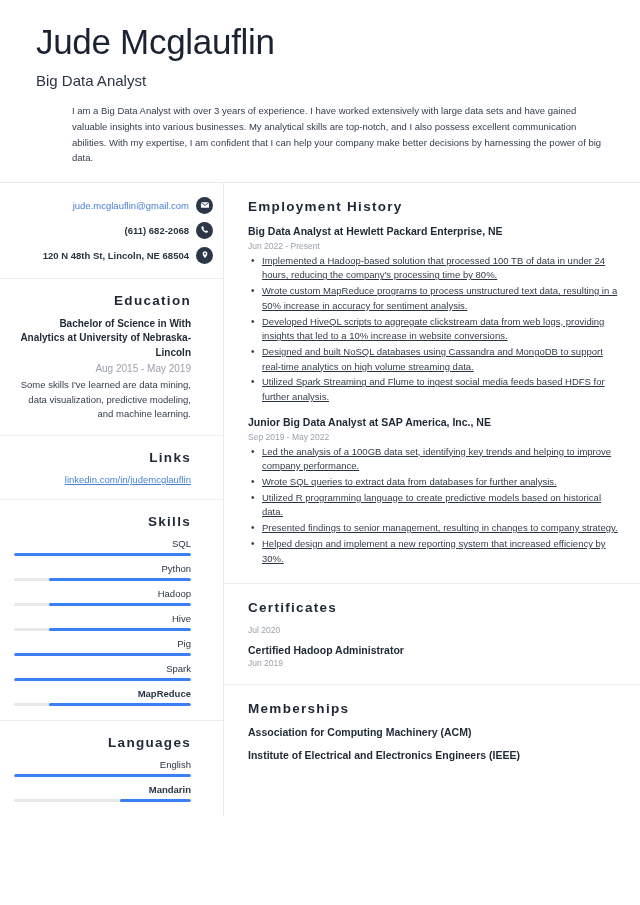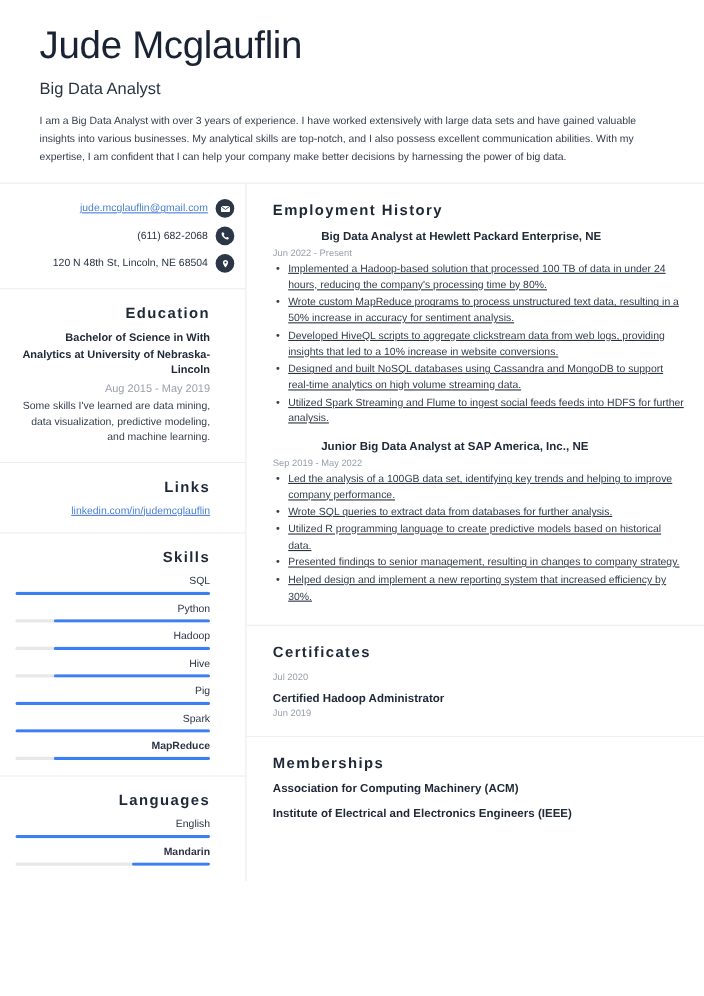--- a/index.html
+++ b/index.html
@@ -46,20 +46,21 @@
     color: #2a3443;
     margin-bottom: 14px;
   }
 
   .summary {
     font-size: 9.5px;
     line-height: 1.65;
     color: #333d4c;
     text-align: left;
     max-width: 575px;
+    margin-left: 36px;
   }
 
   .hr-full {
     border-top: 1px solid #e9ebee;
     width: 100%;
   }
 
   
   .columns {
     display: flex;
@@ -98,26 +99,26 @@
     align-items: center;
     justify-content: flex-end;
     gap: 7px;
     margin-bottom: 8px;
   }
   .contact-row:last-child { margin-bottom: 0; }
 
   .contact-text {
     font-size: 9.5px;
     color: #2a3443;
+    font-weight: bold;
   }
 
   .contact-link {
     font-size: 9.5px;
     color: #4a7fd4;
-    text-decoration: underline;
   }
 
   .icon-circle {
     width: 17px;
     height: 17px;
     flex: 0 0 17px;
     border-radius: 50%;
     background: #2b3646;
     display: flex;
     align-items: center;
@@ -202,21 +203,20 @@
   }
 
   .job-entry { margin-bottom: 10px; }
   .job-entry:last-child { margin-bottom: 0; }
 
   .job-role {
     font-size: 10.5px;
     font-weight: 700;
     color: #1e2836;
     line-height: 1.4;
-    margin-left: 44px;
   }
 
   .job-date {
     font-size: 8.5px;
     color: #9aa1ab;
     margin-top: 2px;
     margin-bottom: 3px;
   }
 
   .bullets { list-style: none; text-decoration: underline; }
@@ -395,21 +395,21 @@
         <div class="main-heading">Employment History</div>
 
         <div class="job-entry">
           <div class="job-role">Big Data Analyst at Hewlett Packard Enterprise, NE</div>
           <div class="job-date">Jun 2022 - Present</div>
           <ul class="bullets">
             <li>Implemented a Hadoop-based solution that processed 100 TB of data in under 24 hours, reducing the company's processing time by 80%.</li>
             <li>Wrote custom MapReduce programs to process unstructured text data, resulting in a 50% increase in accuracy for sentiment analysis.</li>
             <li>Developed HiveQL scripts to aggregate clickstream data from web logs, providing insights that led to a 10% increase in website conversions.</li>
             <li>Designed and built NoSQL databases using Cassandra and MongoDB to support real-time analytics on high volume streaming data.</li>
-            <li>Utilized Spark Streaming and Flume to ingest social feeds feeds into HDFS for further analysis.</li>
+            <li>Utilized Spark Streaming and Flume to ingest social media feeds based HDFS for further analysis.</li>
           </ul>
         </div>
 
         <div class="job-entry">
           <div class="job-role">Junior Big Data Analyst at SAP America, Inc., NE</div>
           <div class="job-date">Sep 2019 - May 2022</div>
           <ul class="bullets">
             <li>Led the analysis of a 100GB data set, identifying key trends and helping to improve company performance.</li>
             <li>Wrote SQL queries to extract data from databases for further analysis.</li>
             <li>Utilized R programming language to create predictive models based on historical data.</li>

